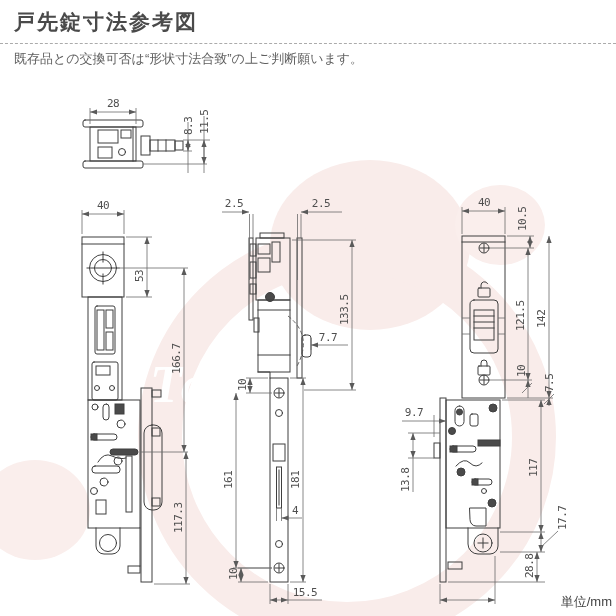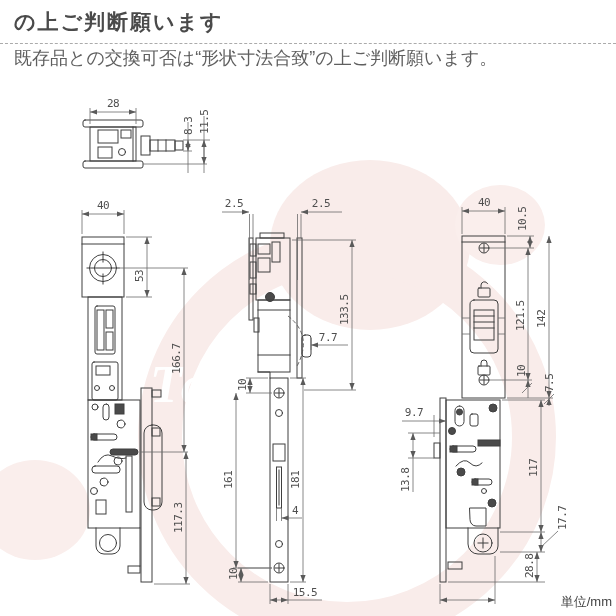--- a/index.html
+++ b/index.html
@@ -12,21 +12,21 @@
   .wm-blob1{width:200px;height:170px;left:270px;top:160px;border-radius:50%;background:#f9ecea;}
   .wm-blob2{width:90px;height:80px;left:455px;top:185px;border-radius:50%;background:#faeeec;}
   .wm-blob3{width:110px;height:100px;left:-20px;top:460px;border-radius:50%;background:#faeeec;}
   .wm-text{left:150px;top:355px;width:360px;text-align:left;
            font-size:52px;font-style:italic;font-weight:bold;color:#ffffff;
            font-family:"Liberation Serif",serif;letter-spacing:4px;}
   
   #header{position:absolute;left:0;top:0;width:616px;z-index:2;}
   #title{margin:8px 0 0 14px;font-size:21px;font-weight:bold;color:#4a4a4a;letter-spacing:2px;}
   #rule{margin-top:7px;border-bottom:1px dashed #ababab;height:0;width:616px;}
-  #notes{margin:6px 0 0 14px;font-size:18px;color:#5f5f5f;line-height:17px;}
+  #notes{margin:6px 0 0 14px;font-size:13px;color:#5f5f5f;line-height:17px;}
   
   svg{position:absolute;left:0;top:0;z-index:1;}
   .ol{stroke:#3f3f3f;stroke-width:1;fill:none;stroke-linecap:square;}
   .of{stroke:#3f3f3f;stroke-width:1;fill:#4a4a4a;}
   .dl{stroke:#6b6b6b;stroke-width:0.8;fill:none;}
   .hid{stroke:#555;stroke-width:0.9;fill:none;stroke-dasharray:4 2.5;}
   .dt{font-family:"DejaVu Sans Mono",monospace;font-size:11px;letter-spacing:-0.5px;fill:#4f4f4f;}
   .jp{font-family:"Liberation Sans",sans-serif;font-size:13px;fill:#444;}
 </style>
 </head>
@@ -34,21 +34,21 @@
 
 <div id="stage">
 
   <div class="wm wm-blob1"></div>
   <div class="wm wm-blob2"></div>
   <div class="wm wm-blob3"></div>
   <div class="wm wm-ring"></div>
   <div class="wm wm-text">Takagi</div>
 
   <div id="header">
-    <div id="title">の上ご判断願います</div>
+    <div id="title">戸先錠寸法参考図</div>
     <div id="rule"></div>
     <div id="notes">
       <div>既存品との交換可否は“形状寸法合致”の上ご判断願います。</div>
     </div>
   </div>
 
   <svg width="616" height="616" viewBox="0 0 616 616">
     <defs>
       <marker id="a1" markerWidth="9" markerHeight="9" refX="7" refY="4" orient="auto-start-reverse" markerUnits="userSpaceOnUse">
         <path d="M0,1.4 L7,4 L0,6.6 Z" fill="#5a5a5a"></path>

